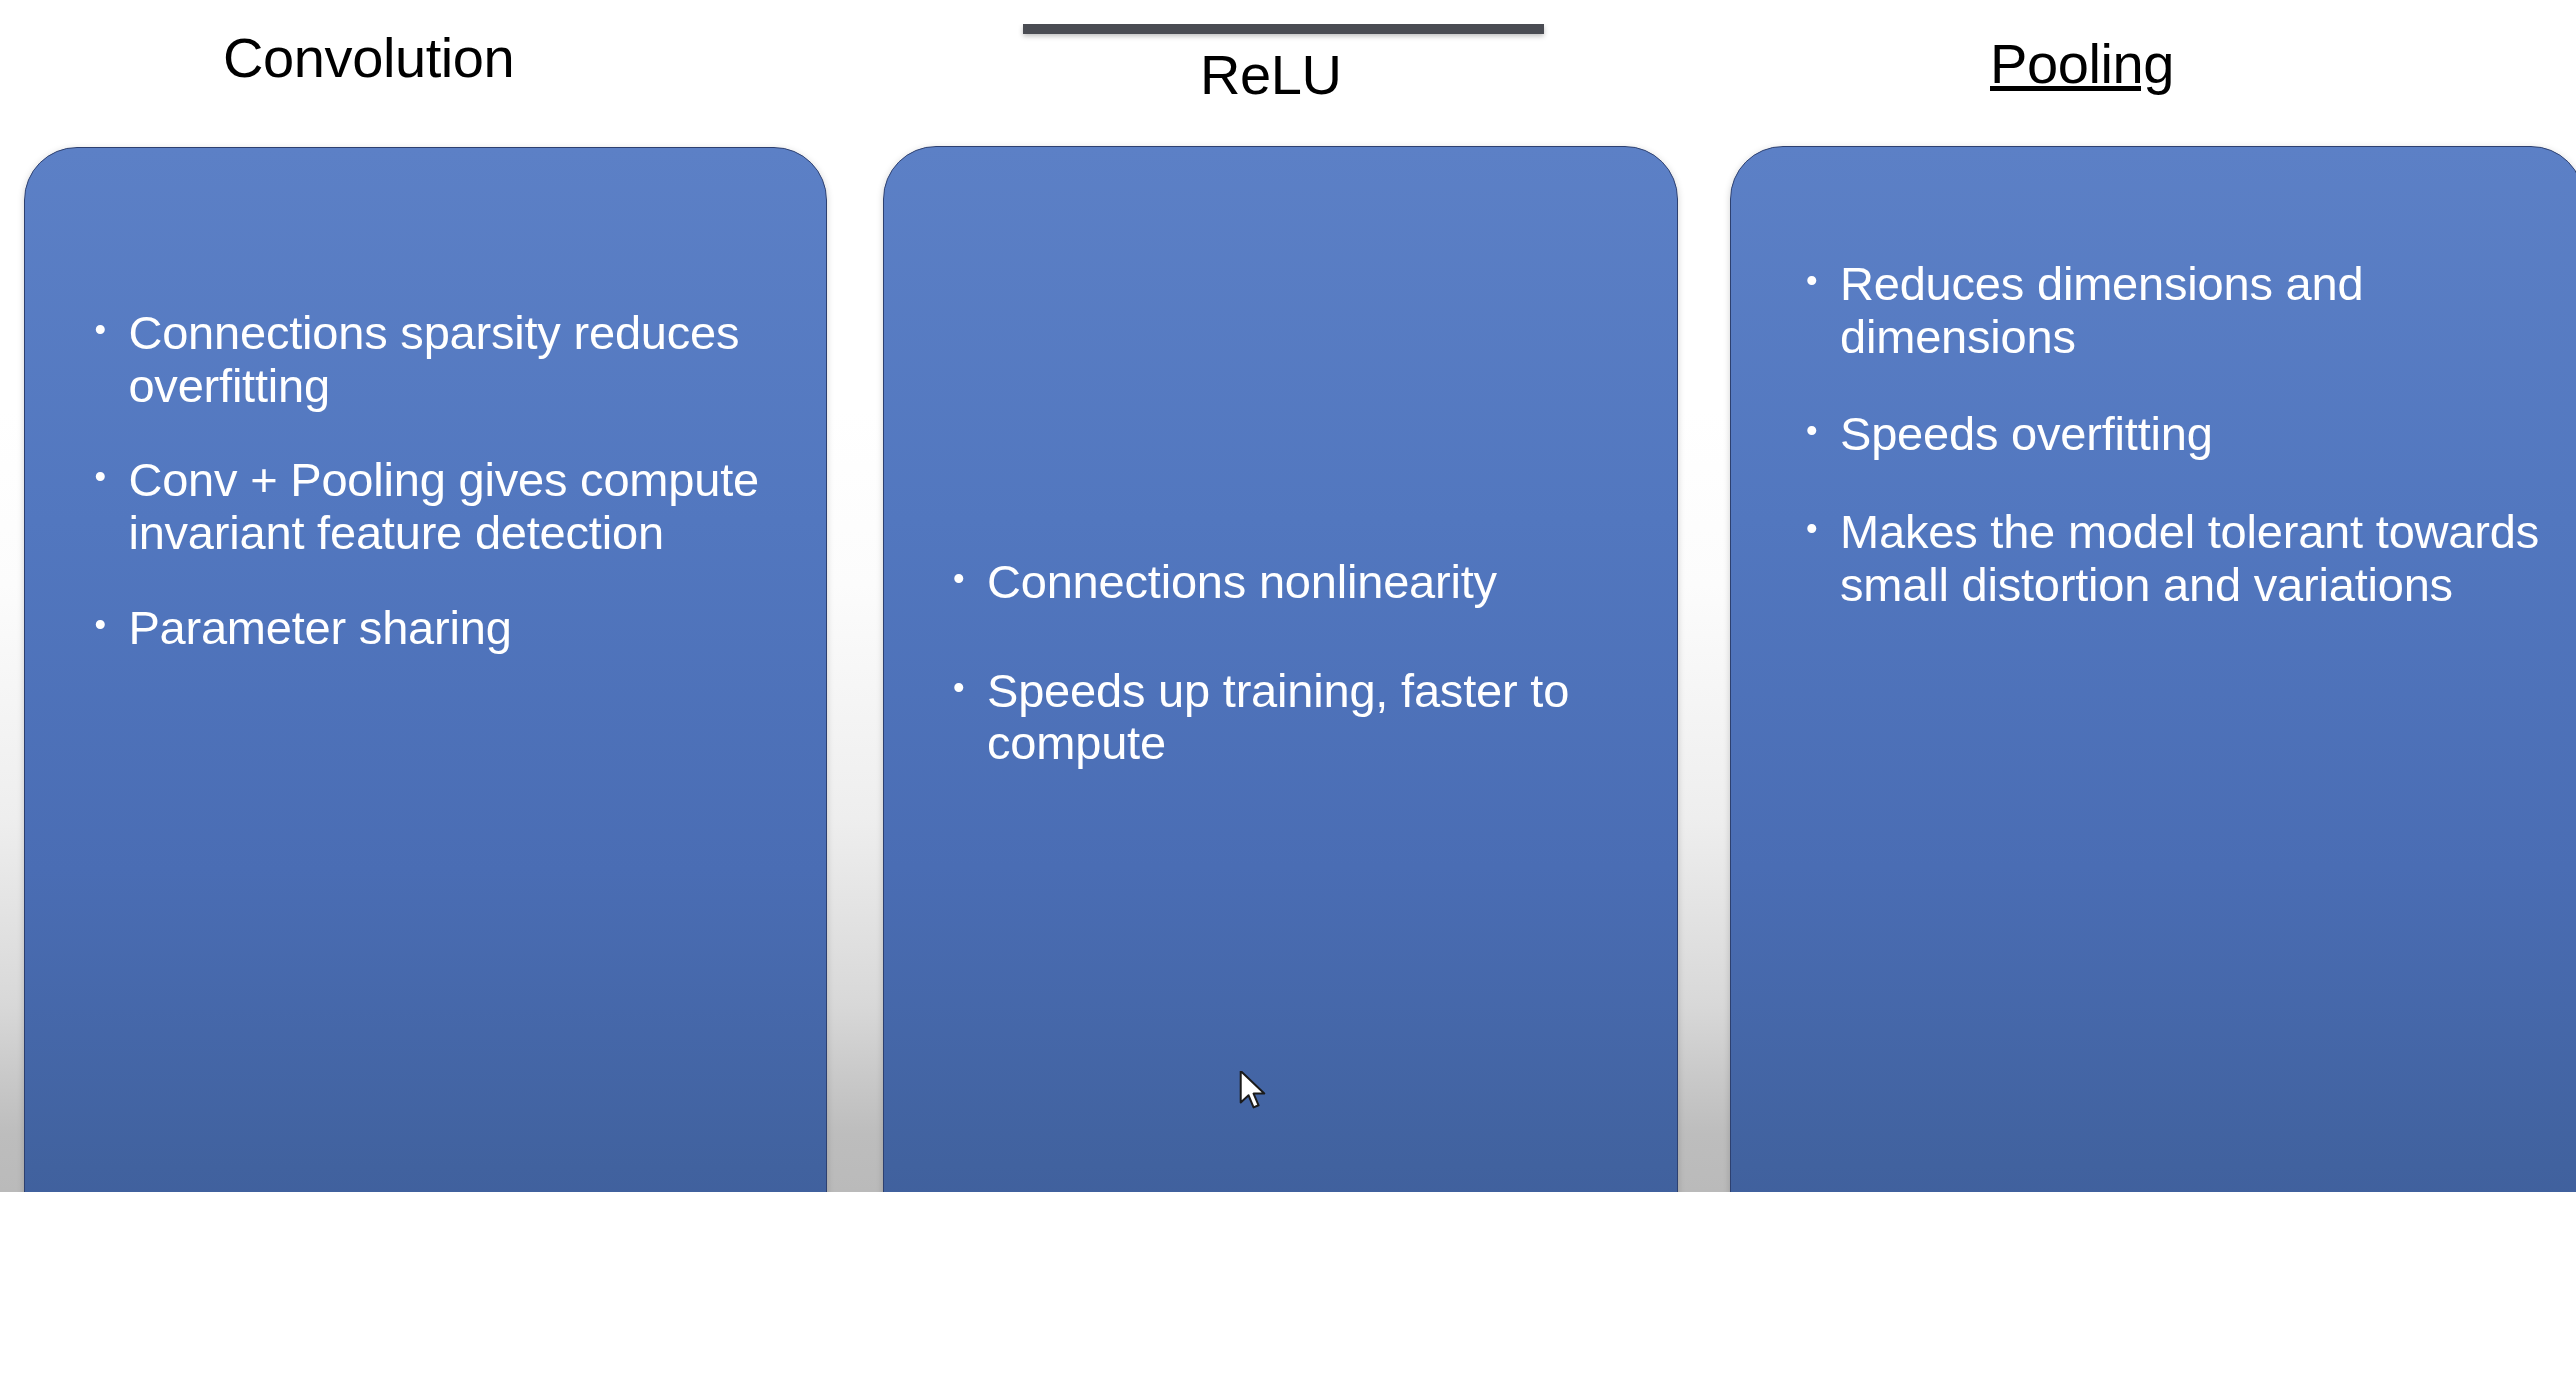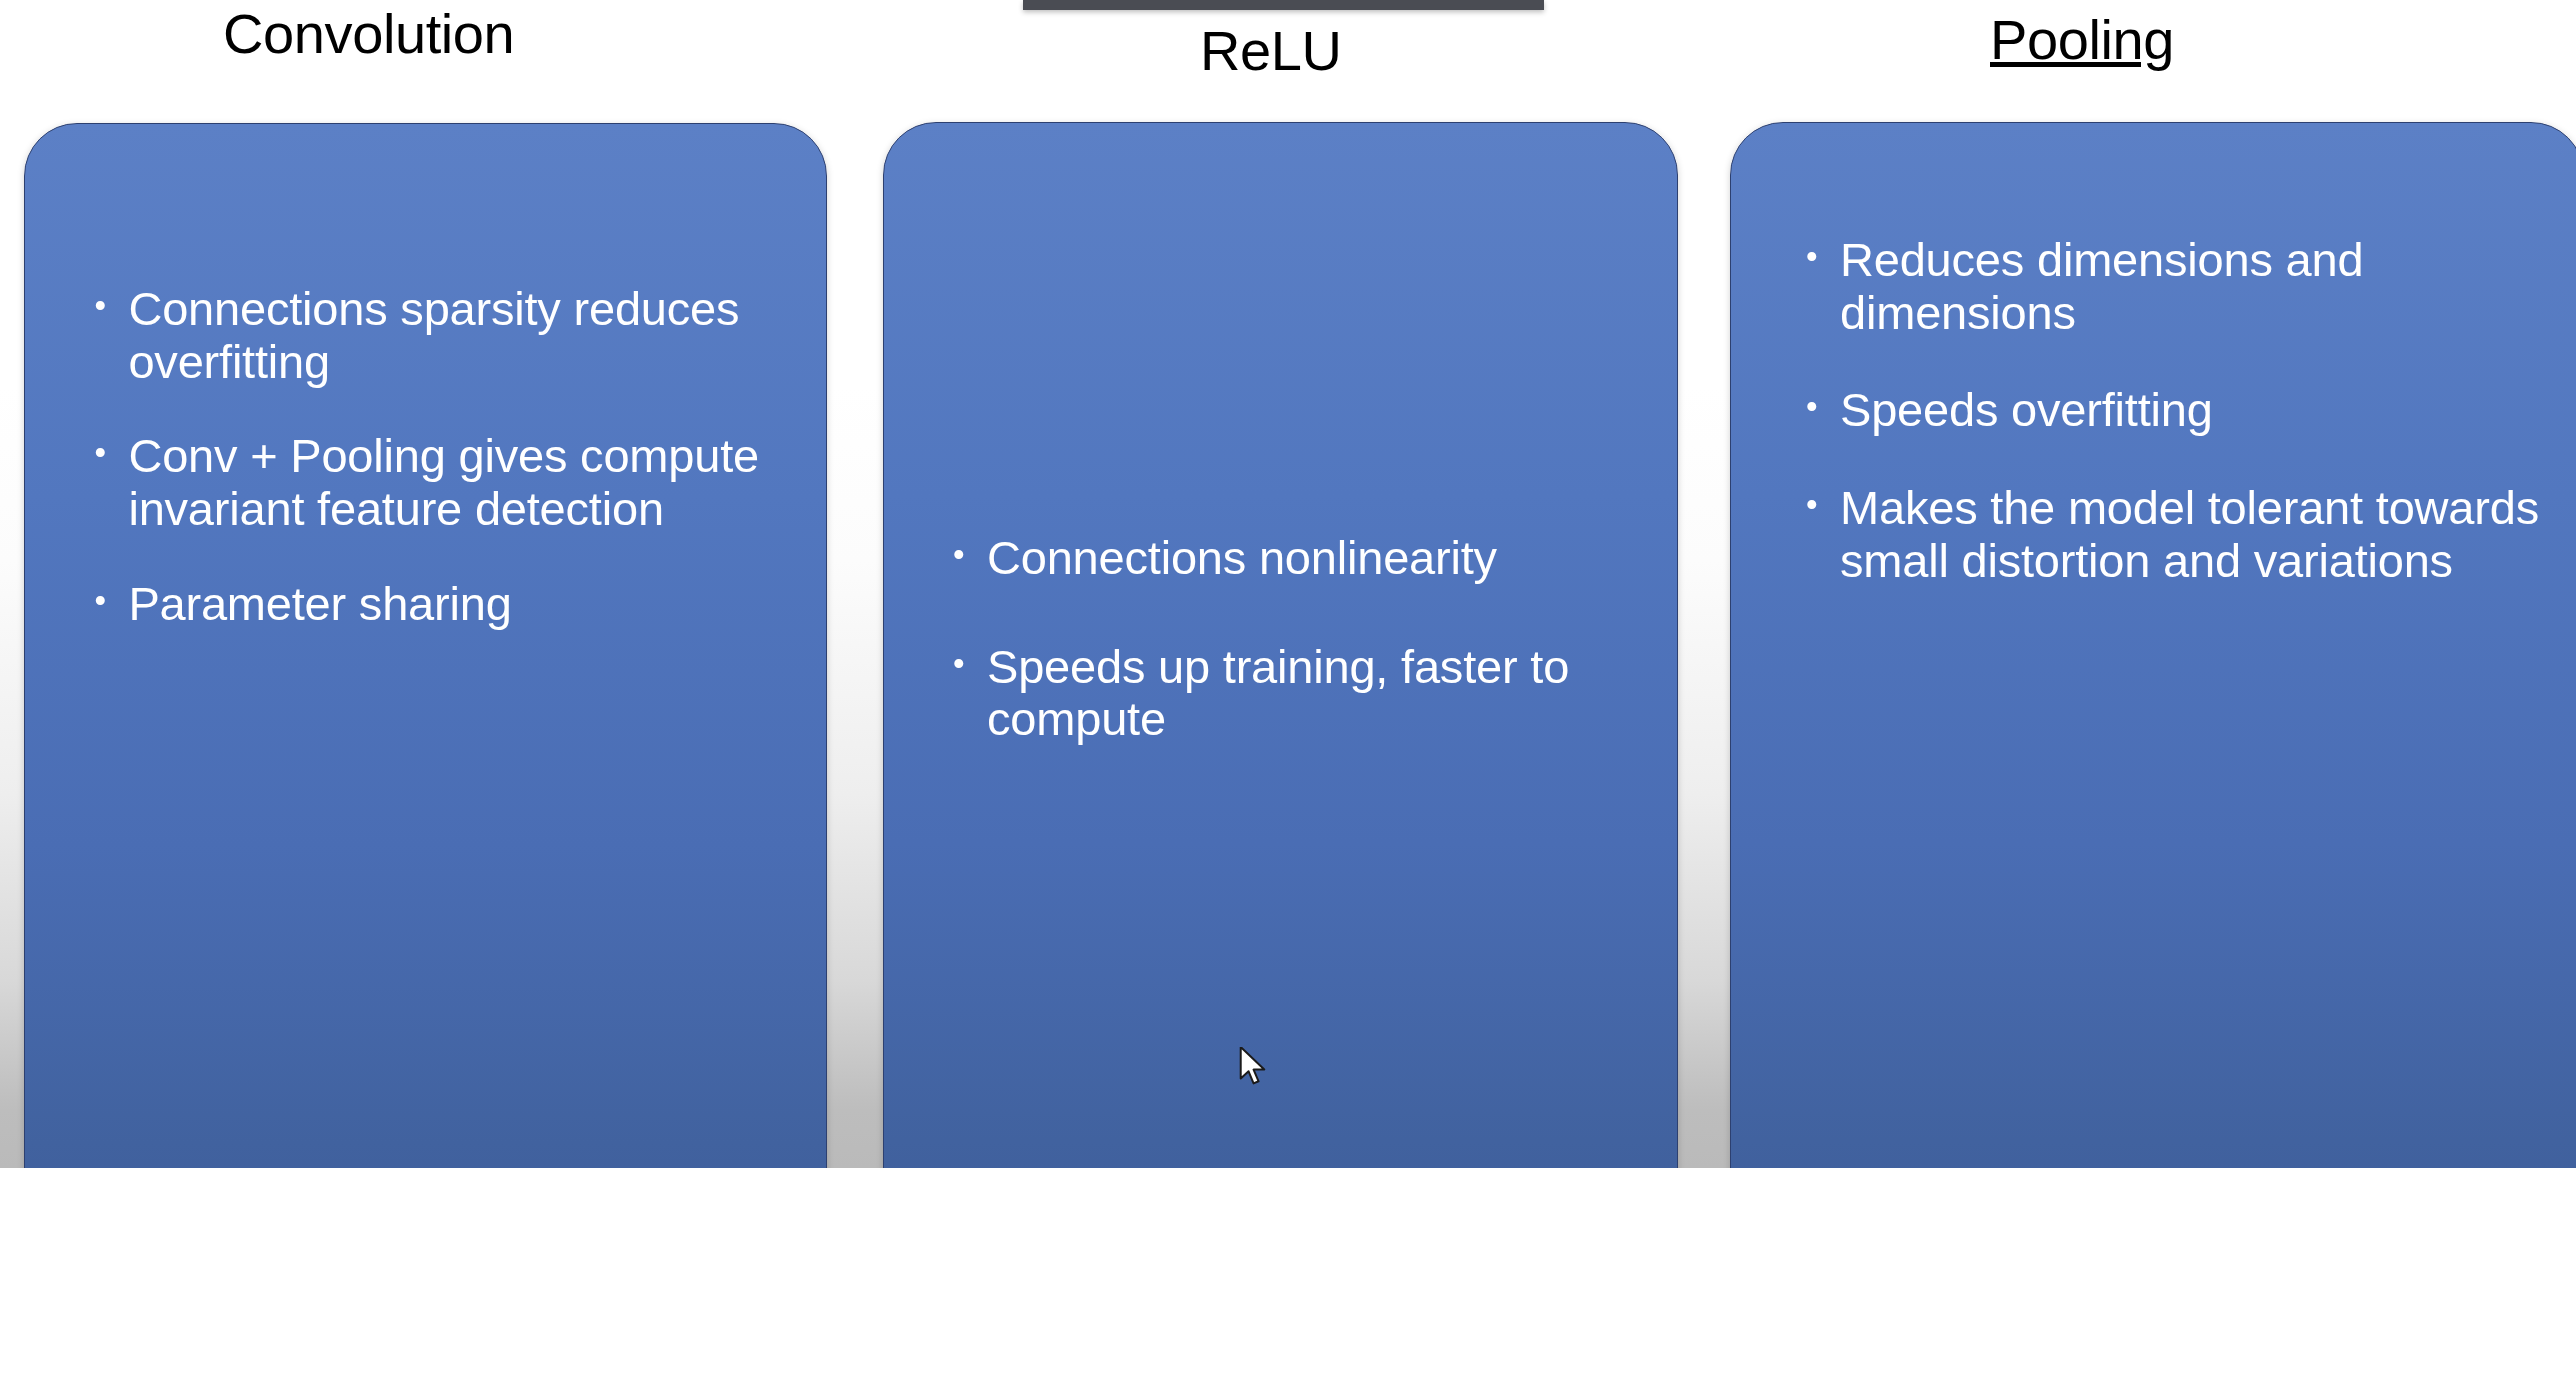--- a/index.html
+++ b/index.html
@@ -14,20 +14,21 @@
     overflow: hidden;
     font-family: "Liberation Sans", sans-serif;
     background: linear-gradient(to bottom,
         #ffffff 0%,
         #ffffff 33%,
         #fcfcfc 48%,
         #eeeeee 68%,
         #d8d8d8 84%,
         #bdbdbd 95%,
         #bababa 100%);
+    margin-top: 24px;
   }
 
   
   .topbar {
     position: absolute;
     top: 0;
     left: 1023px;
     width: 521px;
     height: 10px;
     background: #4a4c53;

